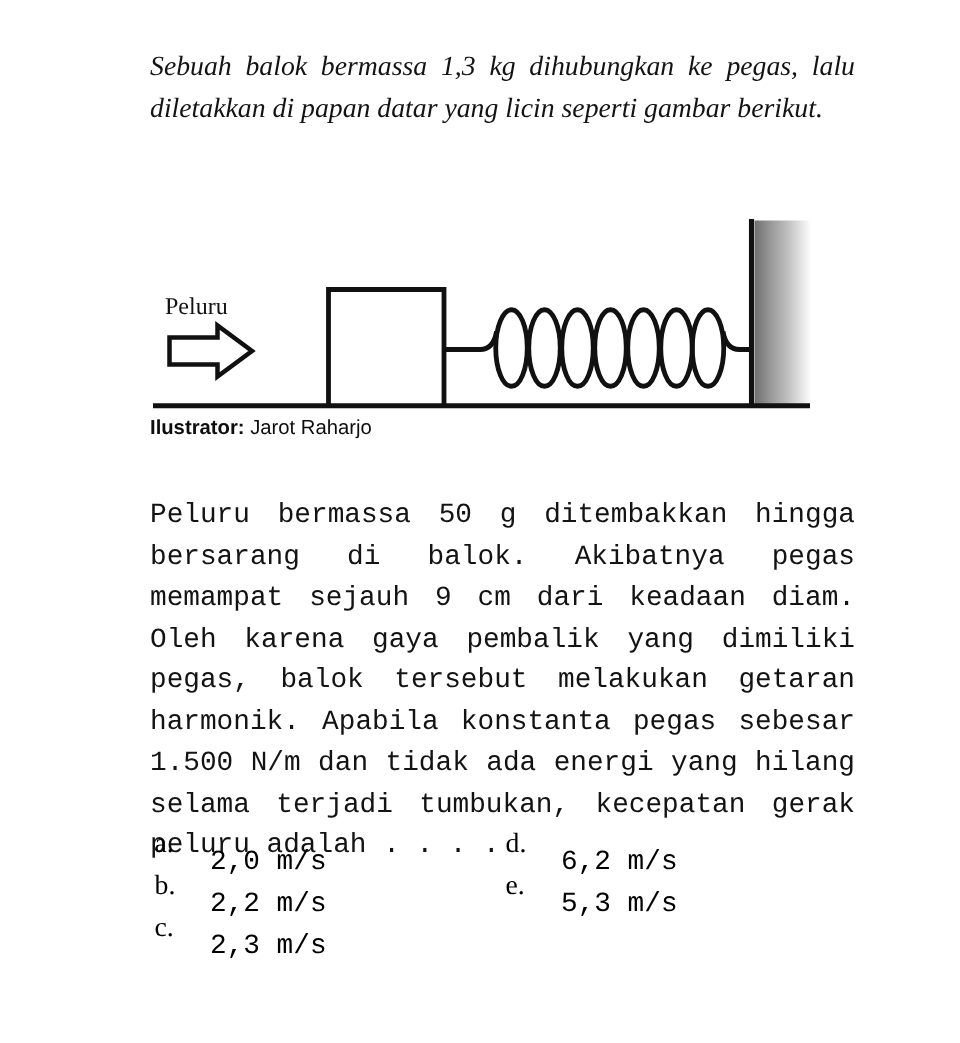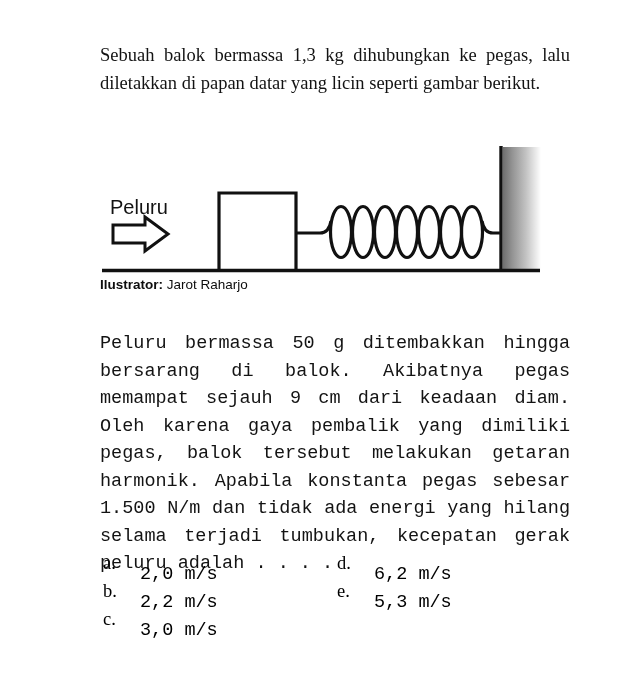--- a/index.html
+++ b/index.html
@@ -21,37 +21,37 @@
   .body-text {
     position: absolute;
     left: 100px;
     width: 470px;
     font-size: 18.5px;
     line-height: 27.5px;
     text-align: justify;
     text-justify: inter-word;
     color: #131313;
   }
-  #intro-text { top: 42px; }
+  #intro-text { top: 32px; font-style: italic; }
   #problem-text { top: 330px; font-family: Liberation Mono, monospace; }
 
   
   #figure {
     position: absolute;
     left: 0;
     top: 135px;
     width: 640px;
     height: 145px;
   }
   #figure svg { display: block; }
 
   .fig-label {
     position: absolute;
-    font-family: Liberation Sans, sans-serif;
-    font-size: 20px;
+    font-family: Liberation Serif, serif;
+    font-size: 16px;
     color: #121212;
     white-space: nowrap;
   }
   #peluru-label { left: 110px; top: 196px; }
 
   
   #credit {
     position: absolute;
     left: 100px;
     top: 277px;
@@ -169,18 +169,18 @@
         <span class="opt-value">2,2 m/s</span>
       </div>
       <div class="opt col-right">
         <span class="opt-label">e.</span>
         <span class="opt-value">5,3 m/s</span>
       </div>
     </div>
     <div class="opt-row">
       <div class="opt col-left">
         <span class="opt-label">c.</span>
-        <span class="opt-value">3,0 m/s</span>
+        <span class="opt-value">2,3 m/s</span>
       </div>
     </div>
   </div>
 
 </div>
 
 </body></html>

